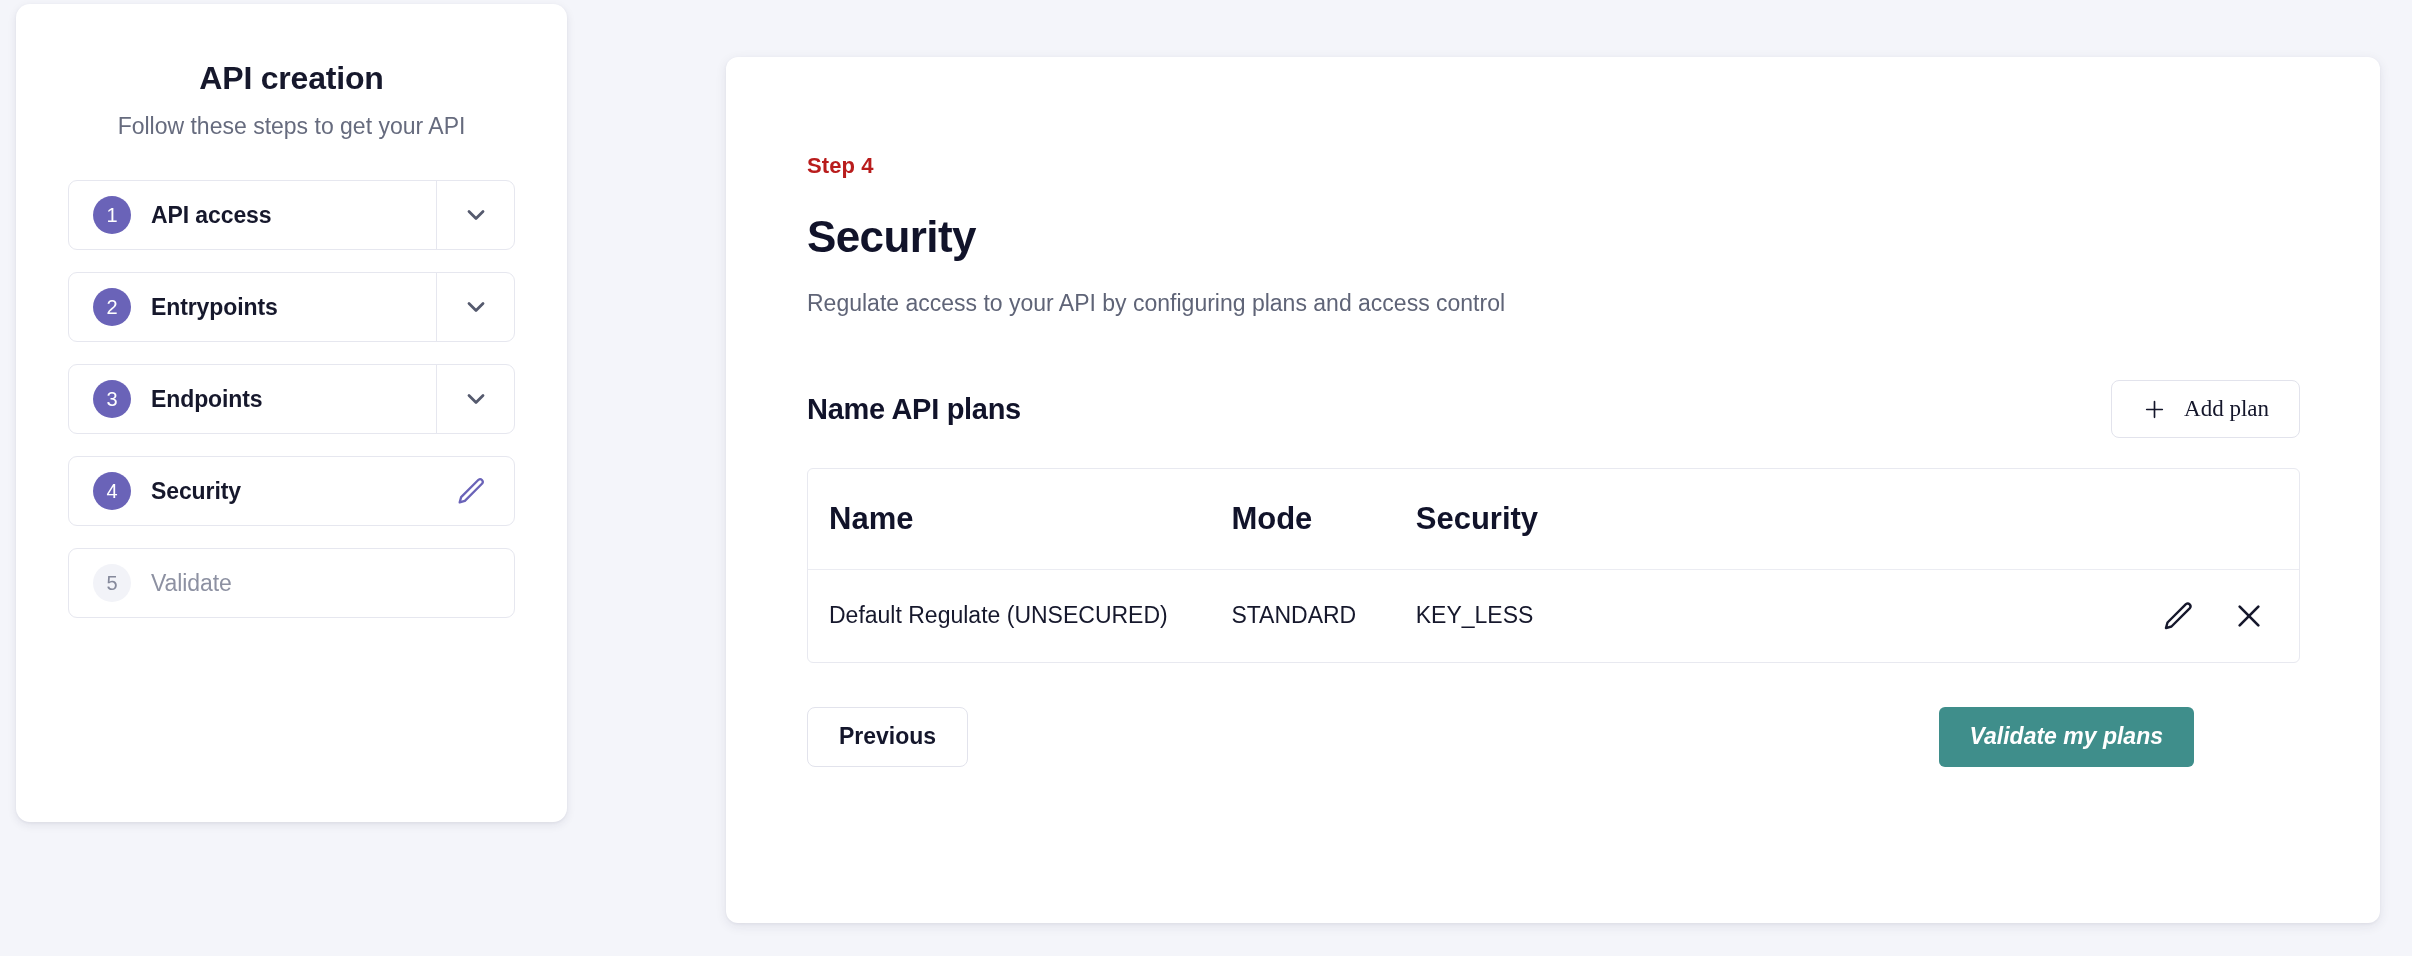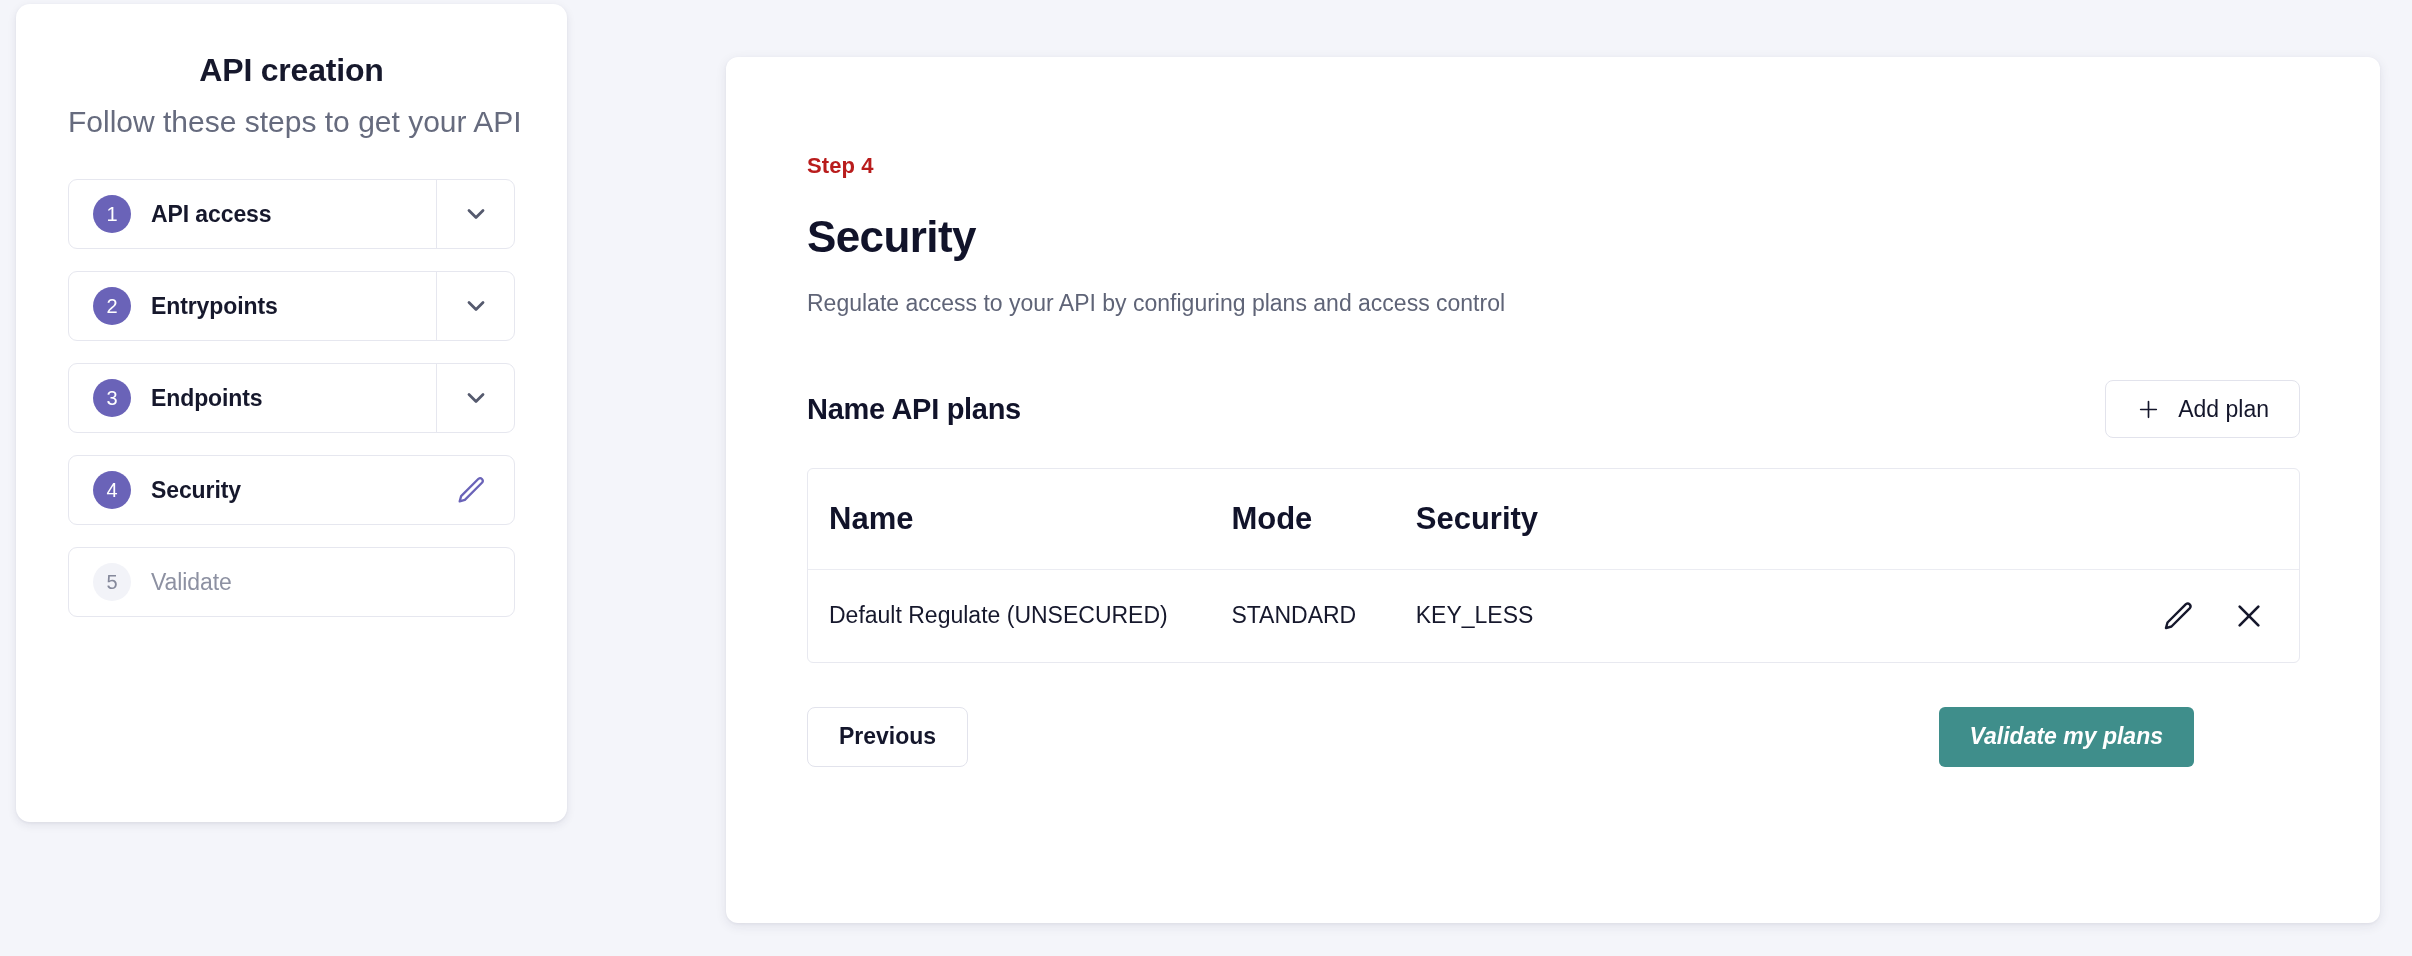--- a/index.html
+++ b/index.html
@@ -12,33 +12,33 @@
   .page { position: relative; width: 2412px; height: 956px; }
 
   
   .sidebar {
     position: absolute;
     left: 16px; top: 4px;
     width: 551px; height: 818px;
     background: #ffffff;
     border-radius: 14px;
     box-shadow: 0 3px 10px rgba(30,35,70,0.09), 0 1px 3px rgba(30,35,70,0.05);
-    padding: 22px 52px 0 52px;
+    padding: 30px 52px 0 52px;
   }
   .sidebar-title {
     text-align: center;
     font-size: 32px;
     font-weight: 700;
     color: #16182c;
     letter-spacing: -0.2px;
     margin-top: 26px;
   }
   .sidebar-subtitle {
     text-align: center;
-    font-size: 30px;
+    font-size: 23px;
     color: #666b7e;
     margin-top: 16px;
     white-space: nowrap;
   }
   .steps { margin-top: 40px; }
   .step {
     position: relative;
     display: flex;
     align-items: center;
     height: 70px;
@@ -134,21 +134,21 @@
     gap: 17px;
     height: 58px;
     padding: 0 30px;
     border: 1.5px solid #e2e3ec;
     border-radius: 8px;
     background: #fff;
     font-size: 23px;
     font-weight: 400;
     color: #14162b;
     cursor: pointer;
-    font-family: Liberation Sans, sans-serif;
+    font-family: Liberation Serif, serif;
   }
   .plus-icon { display: block; }
 
   
   .plans-table {
     margin-top: 30px;
     width: 1493px;
     border: 1px solid #e8e9f0;
     border-radius: 6px;
     border-collapse: collapse;

